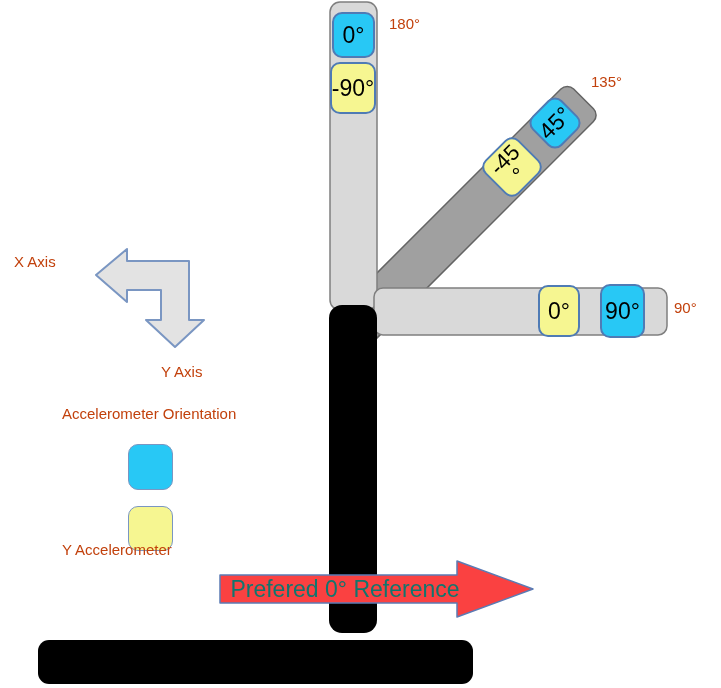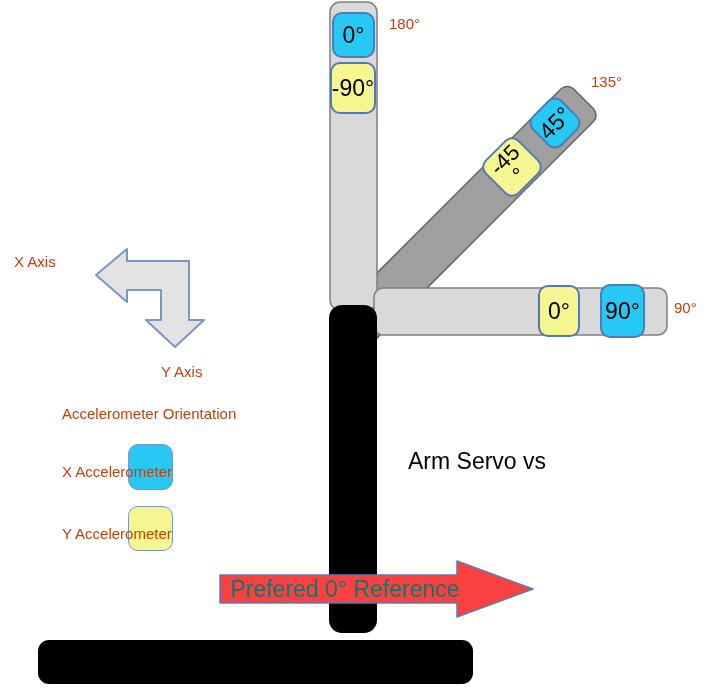--- a/index.html
+++ b/index.html
@@ -72,23 +72,21 @@
   <div class="angle-box cyan" style="left:600px;top:284px;width:45px;height:54px;">
     <span>90°</span>
   </div>
   <div class="label" style="left:674px;top:294px;">90°</div>
 
   <div class="label" style="left:14px;top:248px;">X Axis</div>
   <div class="label" style="left:140px;top:358px;margin-left:21px;">Y Axis</div>
 
   <div class="label" style="left:27px;top:400px;margin-left:35px;">Accelerometer Orientation</div>
   <div class="legend-box cyan" style="left:128px;top:444px;width:45px;height:46px;"></div>
-  <div class="label" style="left:62px;top:458px;">X Accelerometer</div>
   <div class="legend-box yellow" style="left:128px;top:506px;width:45px;height:45px;"></div>
-  <div class="label" style="left:62px;top:520px;text-align:right;">Y Accelerometer</div>
+  <div class="label" style="left:62px;top:536px;text-align:right;">Y Accelerometer</div>
 
   <div class="title-block" style="left:408px;top:448px;">
-    <div>Arm Servo vs</div>
   </div>
 
   <div class="arrow-label">Prefered 0° Reference</div>
 
 </div>
 
 </body></html>

